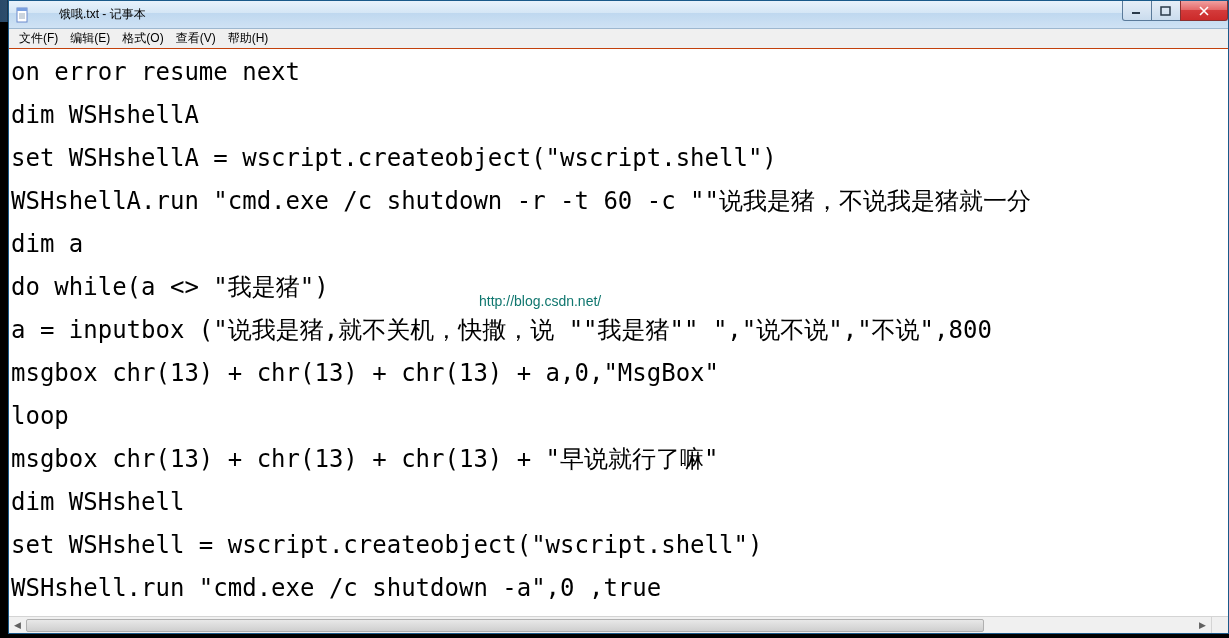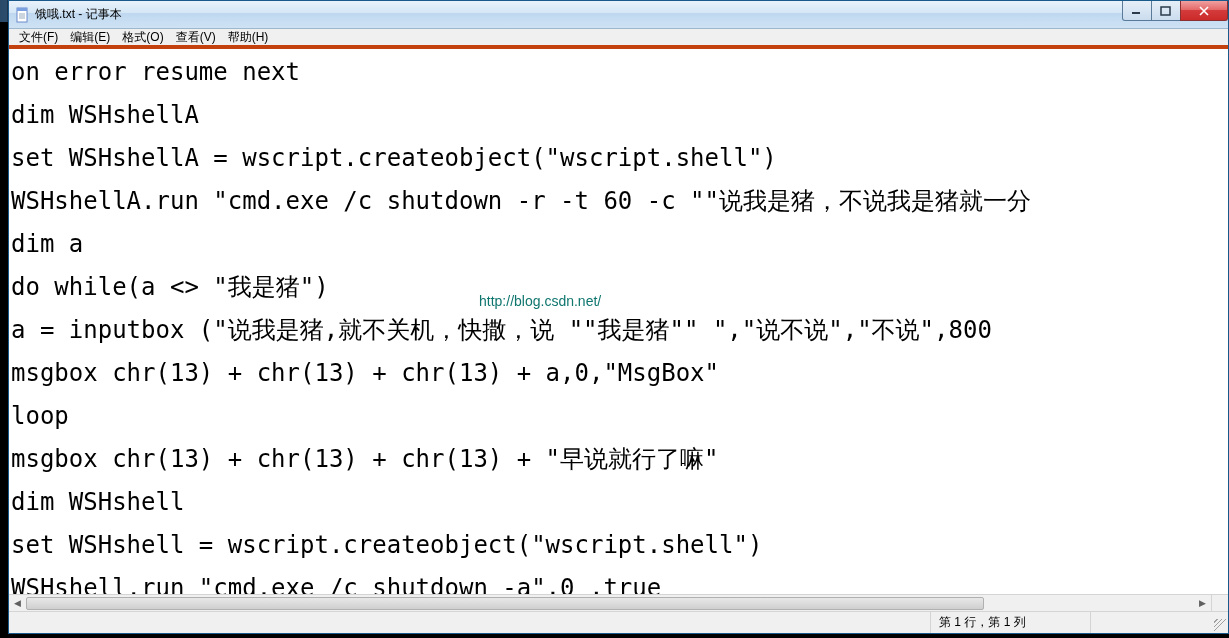--- a/index.html
+++ b/index.html
@@ -24,20 +24,21 @@
     flex-direction: column;
   }
   .titlebar {
     height: 28px;
     background: linear-gradient(to bottom, #e8f2fb 0%, #d4e6f5 45%, #bfd8ef 46%, #cfe2f4 100%);
     display: flex;
     align-items: center;
     padding-left: 6px;
     border-bottom: 1px solid #9db7cf;
     position: relative;
+    gap: 24px;
   }
   .titlebar .icon {
     width: 16px;
     height: 16px;
     margin-right: 4px;
     display: flex;
     align-items: center;
     justify-content: center;
   }
   .titlebar .title-text {
@@ -72,21 +73,21 @@
     border-bottom-right-radius: 3px;
     color: #fff;
   }
   .win-btn svg { width: 12px; height: 10px; }
   .menubar {
     height: 20px;
     background: #f0f0f0;
     display: flex;
     align-items: center;
     padding-left: 4px;
-    border-bottom: 4px solid #c2410c;
+    border-bottom: 1px solid #c2410c;
     font-size: 12px;
   }
   .menu-item {
     padding: 2px 6px;
     cursor: pointer;
   }
   .editor-wrap {
     flex: 1;
     position: relative;
     overflow: hidden;
@@ -255,20 +256,14 @@
     <div class="hscroll">
       <div class="arrow">◀</div>
       <div class="track">
         <div class="thumb"></div>
       </div>
       <div class="arrow">▶</div>
     </div>
     <div class="scroll-corner"></div>
   </div>
 
-  <div class="statusbar">
-    <div class="spacer"></div>
-    <div class="cell">第 1 行，第 1 列</div>
-    <div class="cell" style="min-width:120px"></div>
-    <div class="grip"></div>
-  </div>
 
 </div>
 
 </body></html>

